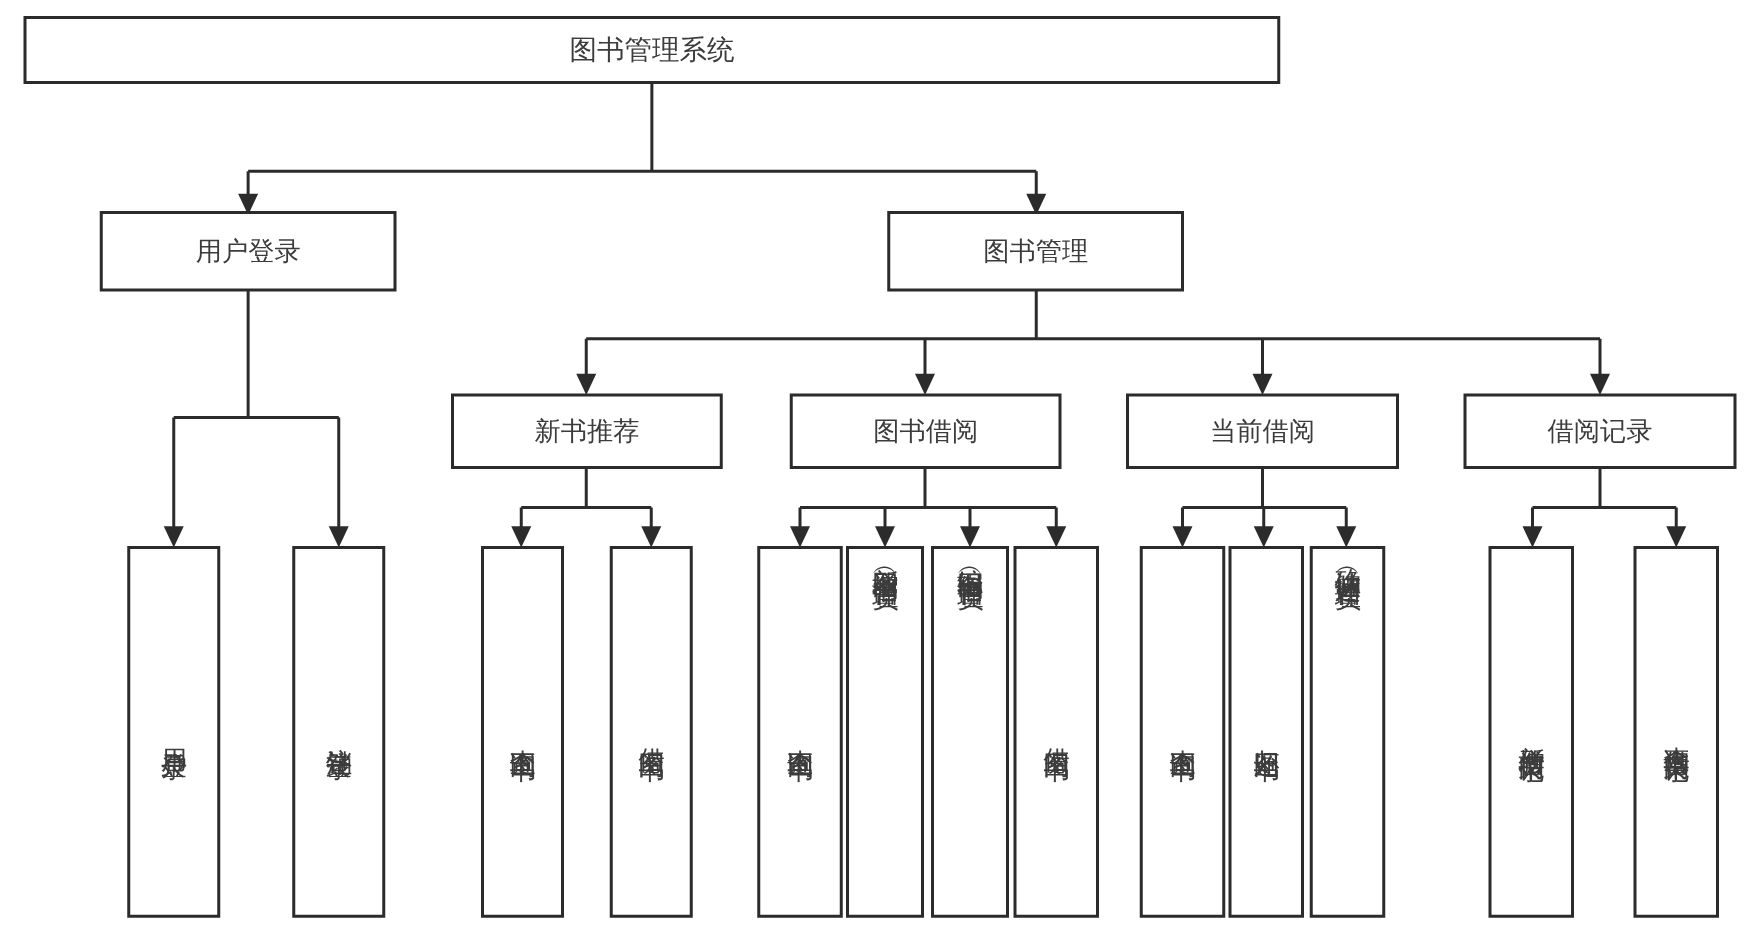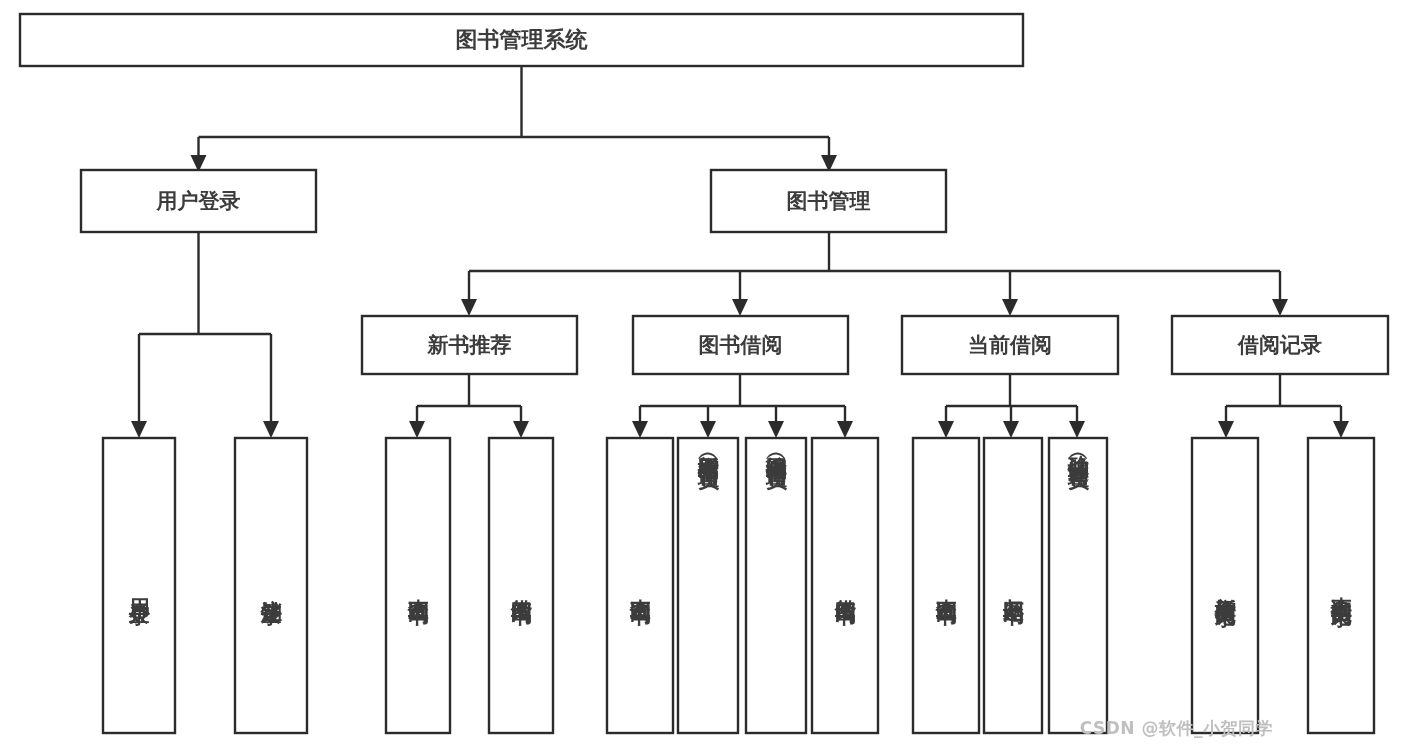--- a/index.html
+++ b/index.html
@@ -12,21 +12,20 @@
     width: 1405px;
     height: 747px;
     font-family: "DejaVu Sans", "Liberation Sans", sans-serif;
     overflow: hidden;
     position: relative;
   }
   #diagram-root {
     position: relative;
     width: 1283px;
     height: 747px;
-    font-weight: bold;
   }
   svg.diagram-canvas {
     position: absolute;
     top: 0;
     left: 0;
     width: 1405px;
     height: 747px;
     display: block;
   }
   .node-box {
@@ -243,15 +242,14 @@
   </div>
 
   <div class="vlabel-wrap" style="left:1192px; top:438px; width:66px; height:295px;">
     <span class="vlabel-text">新增借阅记录</span>
   </div>
 
   <div class="vlabel-wrap" style="left:1308px; top:438px; width:66px; height:295px;">
     <span class="vlabel-text">查询借阅记录</span>
   </div>
 
-  <div class="watermark">CSDN @软件_小贺同学</div>
 
 </div>
 
 </body></html>

